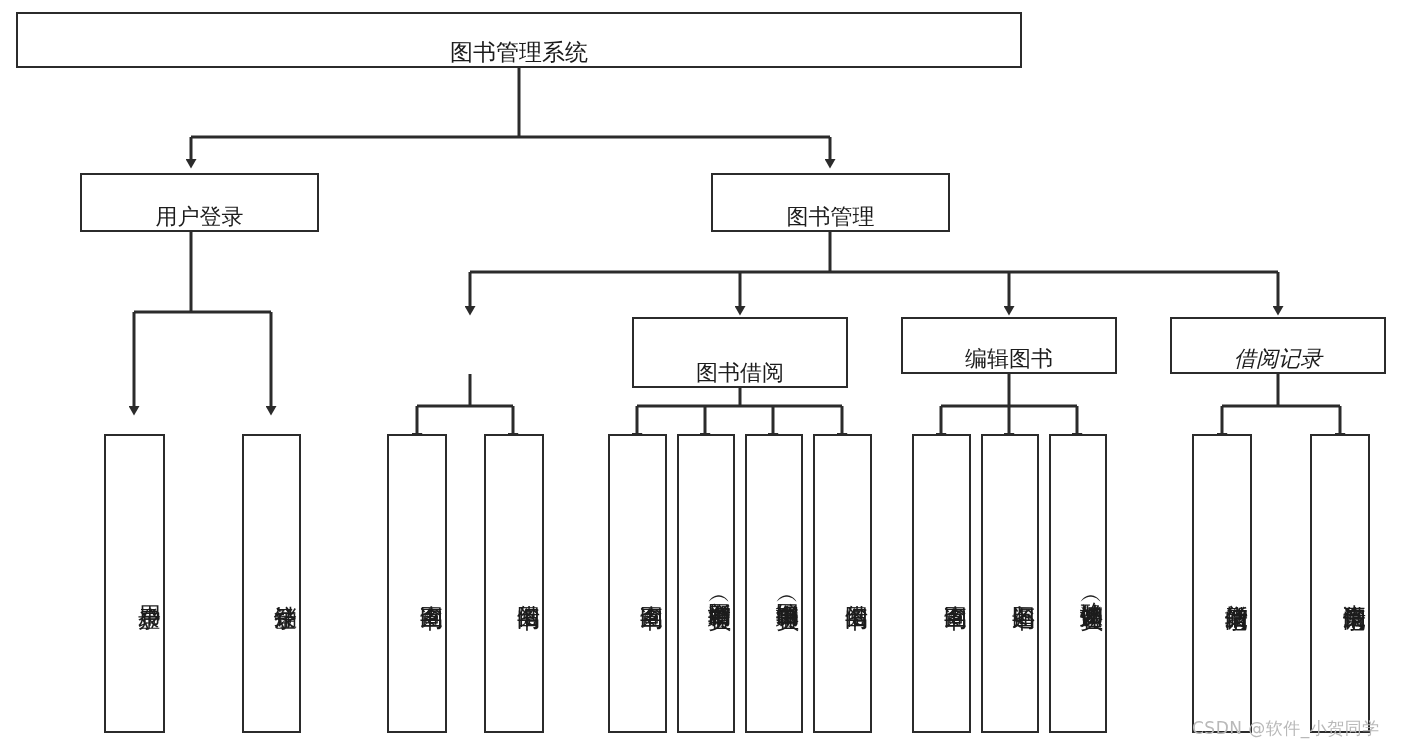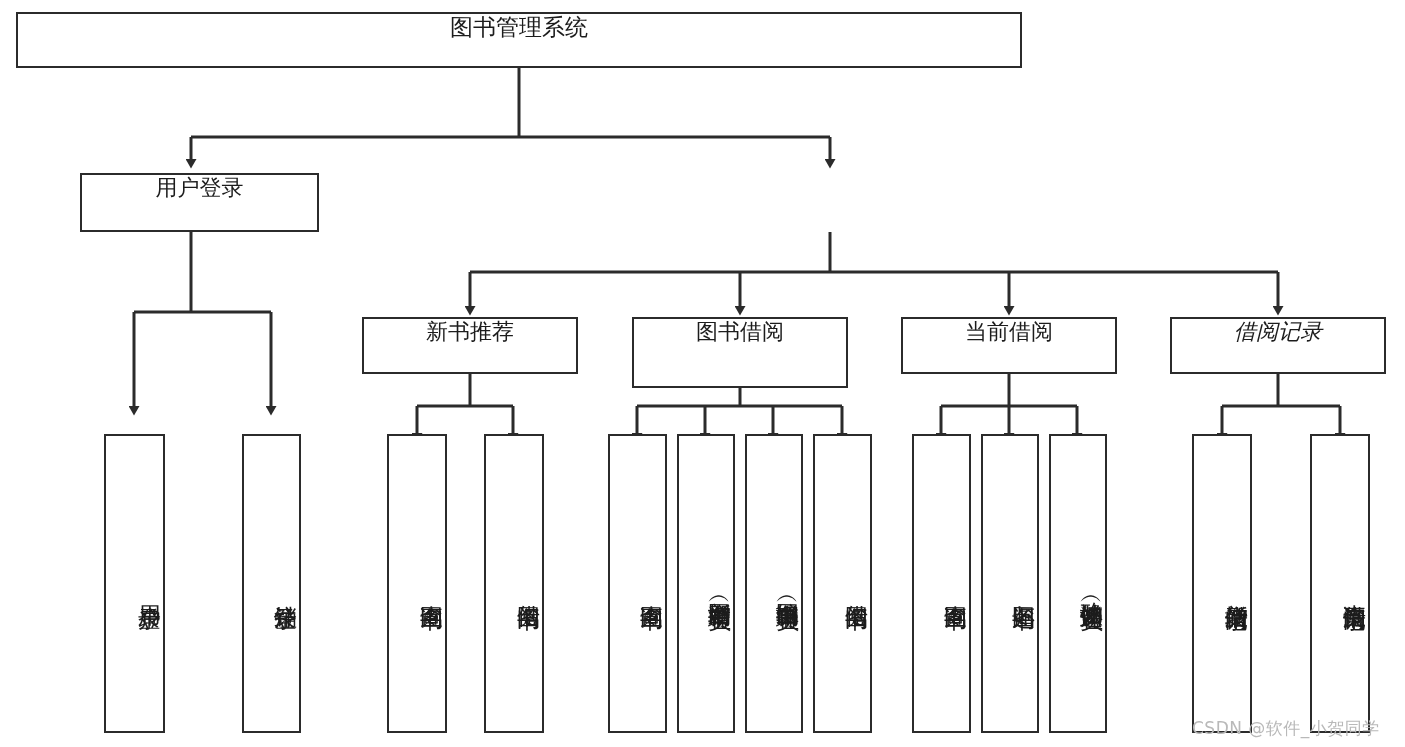--- a/index.html
+++ b/index.html
@@ -25,21 +25,21 @@
     width: 1405px;
     height: 747px;
     pointer-events: none;
   }
   .node {
     position: absolute;
     box-sizing: border-box;
     border: 2.5px solid #2b2b2b;
     background: #ffffff;
     display: flex;
-    align-items: flex-start;
+    align-items: flex-end;
     justify-content: center;
     color: #1c1c1c;
     line-height: 1.18;
   }
   .node.h {
     font-size: 22px;
   }
   .node.root {
     font-size: 23px;
   }
@@ -121,29 +121,29 @@
     </g>
   </svg>
 
   <div class="node root" style="left:16px; top:12px; width:1006px; height:56px;">
     <span>图书管理系统</span>
   </div>
 
   <div class="node h" style="left:80px; top:173px; width:239px; height:59px;">
     <span>用户登录</span>
   </div>
+  <div class="node h" style="left:711px; top:173px; width:239px; height:59px;">
+    <span>图书管理</span>
+  </div>
 
-  <div class="node h" style="left:362px; top:317px; width:216px; height:57px;">
-    <span>新书推荐</span>
-  </div>
   <div class="node h" style="left:632px; top:317px; width:216px; height:71px;">
     <span>图书借阅</span>
   </div>
   <div class="node h" style="left:901px; top:317px; width:216px; height:57px;">
-    <span>当前借阅</span>
+    <span>编辑图书</span>
   </div>
   <div class="node h" style="left:1170px; top:317px; width:216px; height:57px;font-style:italic;">
     <span>借阅记录</span>
   </div>
 
   <div class="node v" style="left:104px; top:434px; width:61px; height:299px;">
     <span class="vtext">用户登录</span>
   </div>
   <div class="node v" style="left:242px; top:434px; width:59px; height:299px;">
     <span class="vtext">注销登录</span>

